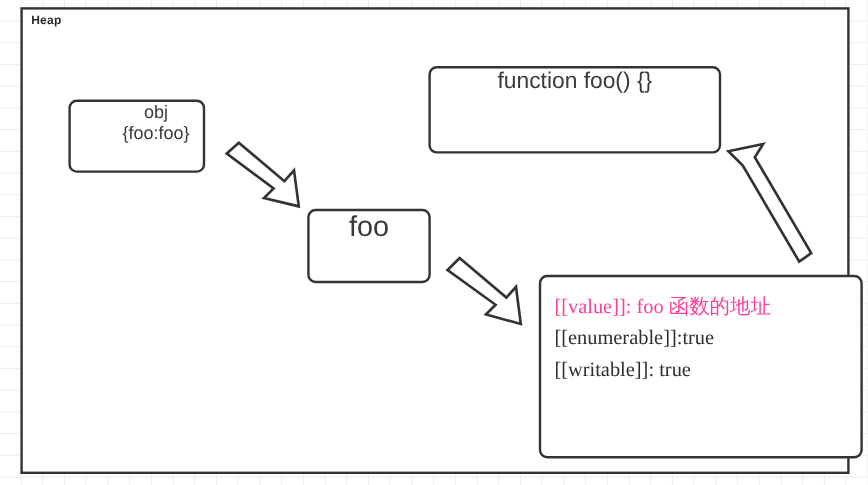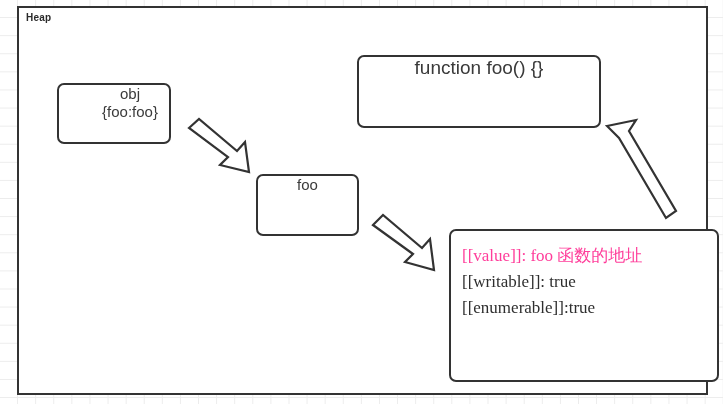--- a/index.html
+++ b/index.html
@@ -64,21 +64,21 @@
   }
   .node-label {
     text-align: center;
     line-height: 1.2;
   }
 
   #box-obj        { left: 38px;  top: 59px;  width: 114px; height: 61px; padding-left: 32px; }
   #box-obj .node-label  { font-size: 15px; }
 
   #box-foo        { left: 237px; top: 150px; width: 103px; height: 62px; }
-  #box-foo .node-label  { font-size: 15px; }
+  #box-foo .node-label  { font-size: 24px; }
 
   #box-function   { left: 338px; top: 31px;  width: 244px; height: 73px; }
   #box-function .node-label { font-size: 19px; }
 
   
   #box-descriptor {
     position: absolute;
     left: 430px;
     top: 221px;
     width: 270px;
@@ -130,22 +130,22 @@
     <div class="node-box" id="box-foo">
       <span class="node-label">foo</span>
     </div>
 
     <div class="node-box" id="box-function">
       <span class="node-label">function foo() {}</span>
     </div>
 
     <div id="box-descriptor">
       <div class="desc-line accent">[[value]]: foo 函数的地址</div>
+      <div class="desc-line">[[enumerable]]:true</div>
       <div class="desc-line">[[writable]]: true</div>
-      <div class="desc-line">[[enumerable]]:true</div>
     </div>
 
     <svg class="arrow-svg" id="arrow-obj-to-foo" width="70" height="56" viewBox="0 0 70 56">
       <path class="arrow-shape" d="M 2 10 L 12 1 L 50 33 L 58 24 L 62 54 L 33 47 L 41 39 Z"></path>
     </svg>
 
     <svg class="arrow-svg" id="arrow-foo-to-desc" width="72" height="58" viewBox="0 0 72 58">
       <path class="arrow-shape" d="M 2 11 L 12 1 L 51 34 L 59 25 L 63 56 L 34 48 L 42 40 Z"></path>
     </svg>
 

